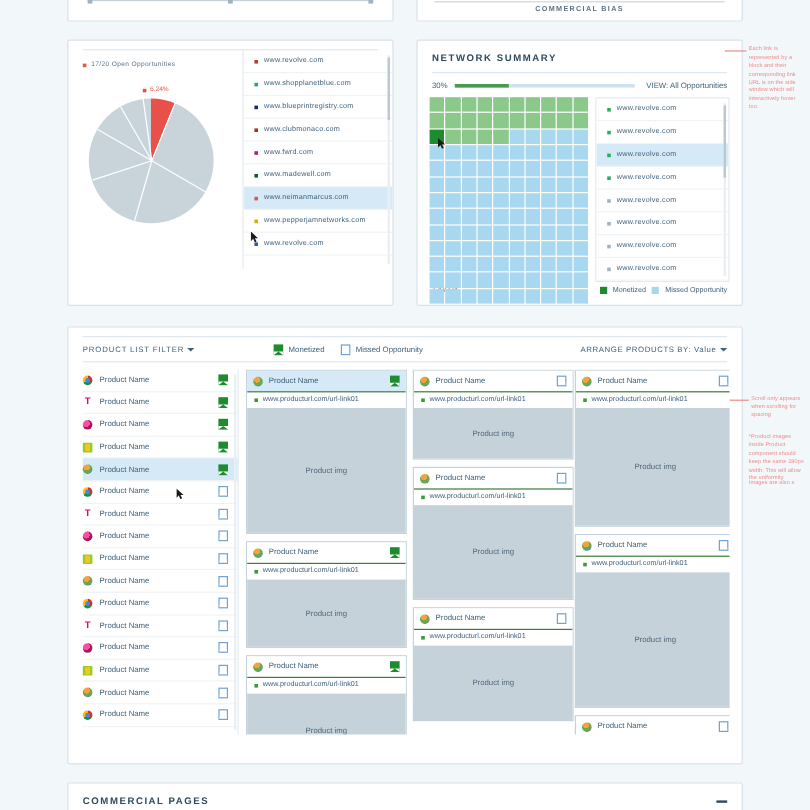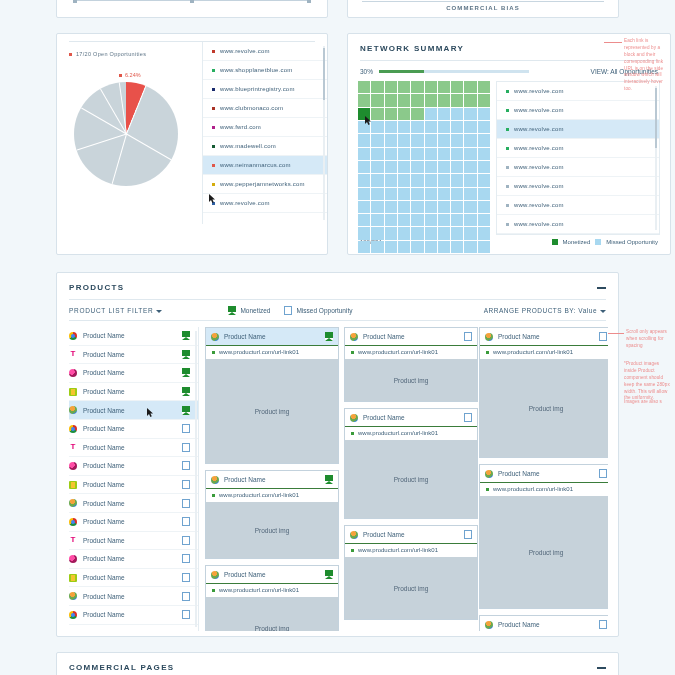--- a/index.html
+++ b/index.html
@@ -33,21 +33,21 @@
   .axis-line { position: absolute; left: 14px; right: 14px; top: 46px; height: 1px; background: #c8d6e0; }
   .axis-caption {
     position: absolute; left: 0; right: 0; top: 50px; text-align: center;
     font-size: 6px; letter-spacing: 1.1px; color: #5d7486; font-weight: bold;
   }
   .slider-track { position: absolute; left: 16px; right: 16px; top: 6px; height: 2px; background: #c3d2dd; }
   .slider-knob { position: absolute; width: 4px; height: 5px; background: #9fb3c1; top: -1px; }
 
   
   #links-panel { left: 56px; top: 33px; width: 272px; height: 222px; }
-  #network-panel { left: 347px; top: 33px; width: 324px; height: 222px; }
+  #network-panel { left: 347px; top: 33px; width: 272px; height: 222px; }
   .pt-wrap { padding: 10px 12px 0 12px; }
   .panel-rule { margin: 7px 0 0 0; }
 
   .links-body { display: flex; height: 182px; }
   .links-left { width: 146px; position: relative; border-right: 1px solid #e4ecf1; }
   .legend-top { display: flex; align-items: center; gap: 4px; padding: 9px 0 0 12px; }
   .legend-dot { width: 3px; height: 3px; background: #e0574a; display: inline-block; }
   .legend-txt { font-size: 5.5px; color: #5d7486; letter-spacing: .3px; }
 
   .pie-label { position: absolute; left: 62px; top: 30px; display: flex; align-items: center; gap: 3px; }
@@ -455,24 +455,20 @@
       <span class="net-legend">
         <span class="sq g"></span>
         <span class="lb">Monetized</span>
         <span class="sq b"></span>
         <span class="lb">Missed Opportunity</span>
       </span>
     </div>
   </div>
 
   <div class="panel" id="products-panel">
-    <div class="prod-head">
-      <div class="panel-title">PRODUCTS</div>
-      <div class="minus"></div>
-    </div>
     <div class="hr" style="width:calc(100% - 24px); margin:7px 0 0 12px"></div>
 
     <div class="filter-row">
       <span class="filter-label">
         <span>PRODUCT LIST FILTER</span><i class="caret"></i>
       </span>
       <span class="key-group">
         <span class="key-item">
           <span class="flag filled"></span>
           <span class="lb">Monetized</span>

